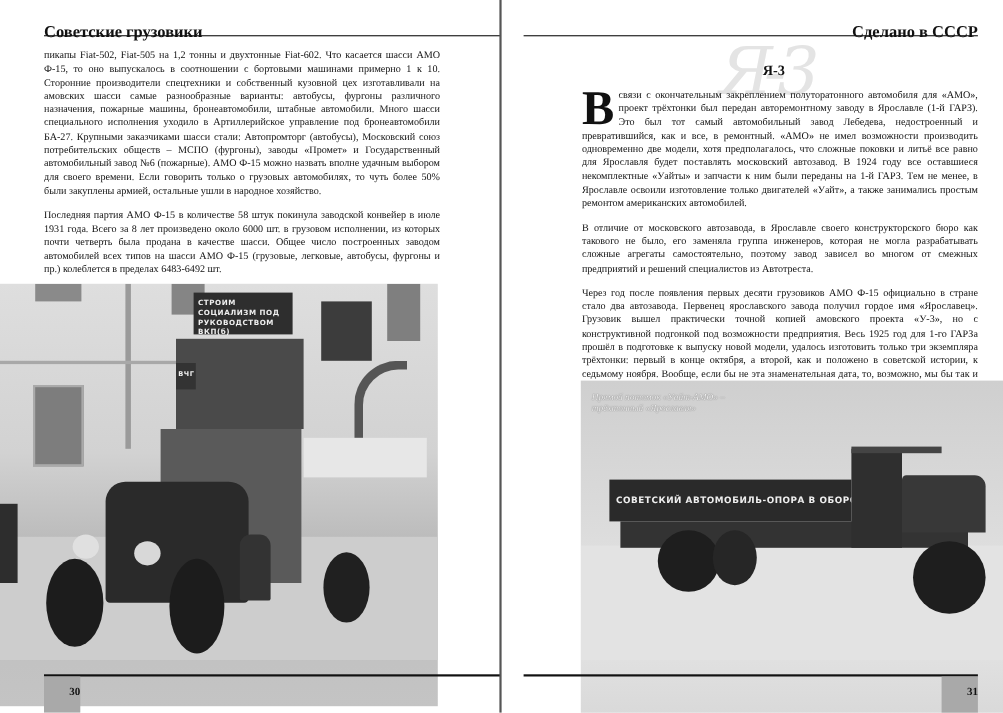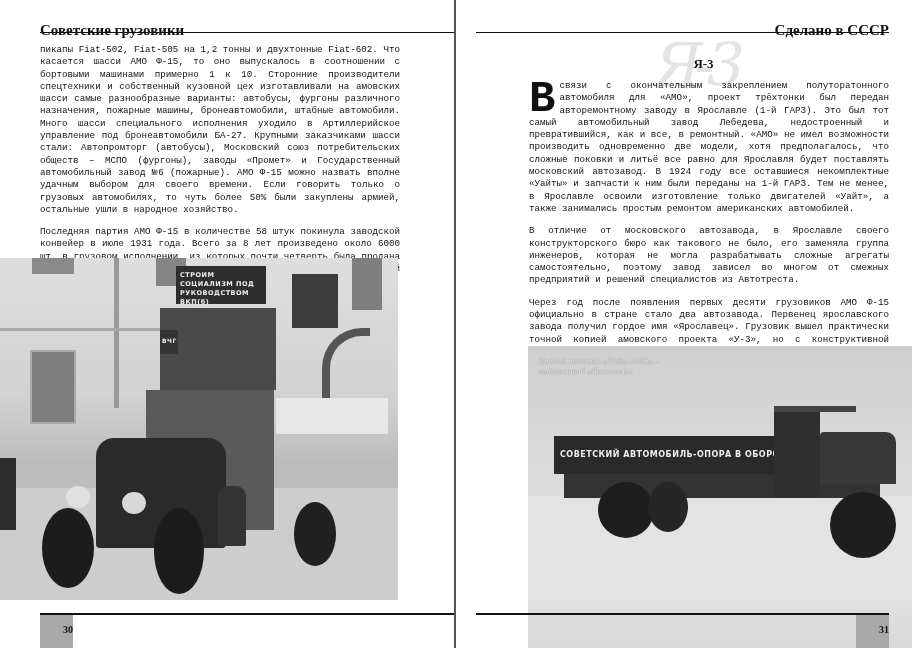--- a/index.html
+++ b/index.html
@@ -8,31 +8,31 @@
   .page { position: absolute; top: 0; height: 648px; background: #fff; }
   .page.left { left: 0; width: 455px; }
   .page.right { left: 476px; width: 455px; }
   .spine { position: absolute; left: 454px; top: 0; width: 2px; height: 648px; background: #555; }
   .running-head { position: absolute; top: 22px; font-size: 15px; font-weight: bold; }
   .head-rule { position: absolute; top: 32px; height: 1px; background: #111; }
   .left .running-head { left: 40px; }
   .left .head-rule { left: 40px; right: 0; }
   .right .running-head { right: 42px; }
   .right .head-rule { left: 0; right: 42px; }
-  .text { position: absolute; font-size: 9.2px; line-height: 12.3px; text-align: justify; font-family: Liberation Mono, monospace; }
+  .text { position: absolute; font-size: 9.2px; line-height: 12.3px; text-align: justify; }
   .text p { margin: 0 0 10px 0; }
   .left .text { left: 40px; width: 360px; top: 44px; }
   .right .text { left: 53px; width: 360px; top: 80px; }
   .chapter-title { position: absolute; left: 0; width: 100%; top: 56px; text-align: center;
                    font-size: 13px; font-weight: bold; }
   .watermark { position: absolute; left: 178px; top: 30px; font-size: 60px; color: #e4e4e4;
                font-style: italic; font-family: "DejaVu Serif", serif; letter-spacing: -8px; }
   .dropcap { float: left; font-size: 44px; line-height: 34px; font-weight: bold; margin: 2px 4px 0 0; }
   .photo { position: absolute; overflow: hidden; background: #c9c9c9; }
-  .photo-left { left: 0; top: 258px; width: 398px; height: 342px;
+  .photo-left { left: 0; top: 258px; width: 398px; height: 384px;
     background: linear-gradient(180deg, #dedede 0%, #d2d2d2 40%, #bcbcbc 60%, #c4c4c4 100%); }
   .photo-right { left: 52px; top: 346px; width: 403px; height: 304px;
     background: linear-gradient(180deg, #cfcfcf 0%, #dcdcdc 45%, #e6e6e6 70%, #d9d9d9 100%); }
   .caption { position: absolute; left: 10px; top: 10px; font-size: 8.5px; font-style: italic;
              color: #f2f2f2; text-shadow: 0 0 1px #444; line-height: 10px; }
   .banner-text { position: absolute; font-family: "DejaVu Sans", sans-serif; font-weight: bold;
                  color: #eee; letter-spacing: 0.5px; }
   .foot-rule { position: absolute; top: 613px; height: 2px; background: #111; }
   .left .foot-rule { left: 40px; right: 0; }
   .right .foot-rule { left: 0; right: 42px; }

